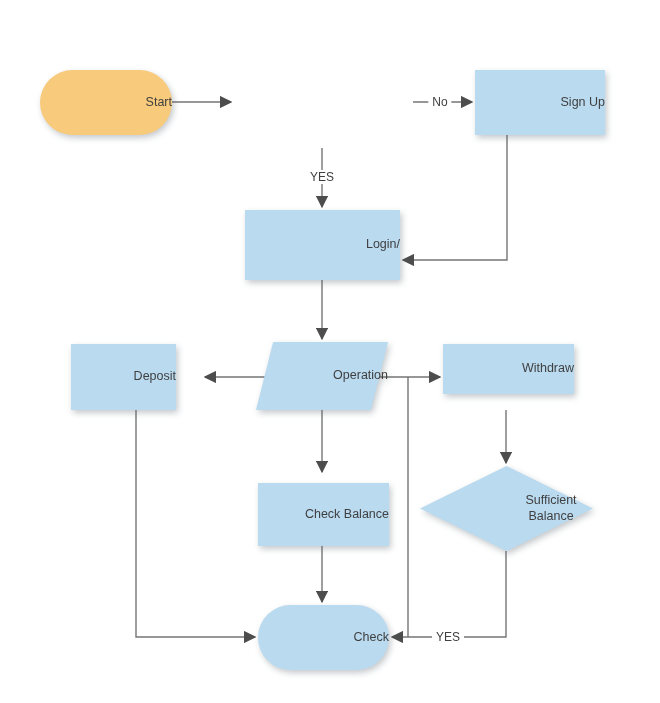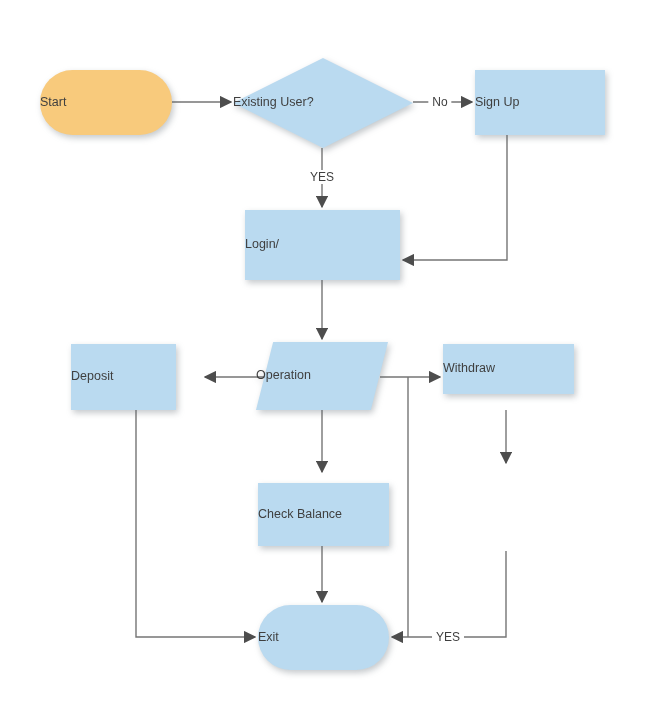--- a/index.html
+++ b/index.html
@@ -29,21 +29,21 @@
   }
   .edge {
     fill: none;
     stroke: var(--line, #757575);
     stroke-width: 1.4;
   }
   .arrow-head { fill: var(--arrow, #4D4D4D); }
 
   .node-wrap {
     position: absolute;
-    display: flex; align-items: center; justify-content: flex-start;
+    display: flex; align-items: center; justify-content: flex-end;
     filter: drop-shadow(2px 3px 3px rgba(90,100,110,0.35));
   }
   .shape { position: absolute; inset: 0; }
   .fill-blue { background: var(--node-blue); }
   .fill-orange { background: var(--node-orange); }
   .pill { border-radius: 33px; }
   .diamond { clip-path: polygon(50% 0, 100% 50%, 50% 100%, 0 50%); }
   .parallelogram { clip-path: polygon(13% 0, 100% 0, 87% 100%, 0 100%); }
   .node-label {
     position: relative; z-index: 1;
@@ -86,24 +86,20 @@
     <polyline class="edge" points="506,551 506,637 392,637" marker-end="url(#arrow)"></polyline>
     <polyline class="edge" points="322,538 322,602" marker-end="url(#arrow)"></polyline>
     <polyline class="edge" points="136,410 136,637 255,637" marker-end="url(#arrow)"></polyline>
   </svg>
 
   <div class="node-wrap" style="left:40px; top:70px; width:132px; height:65px;">
     <div class="shape pill fill-orange"></div>
     <span class="node-label">Start</span>
   </div>
 
-  <div class="node-wrap" style="left:233px; top:58px; width:180px; height:90px;">
-    <div class="shape diamond fill-blue"></div>
-    <span class="node-label">Existing User?</span>
-  </div>
 
   <div class="node-wrap" style="left:475px; top:70px; width:130px; height:65px;border-radius:6px;">
     <div class="shape fill-blue"></div>
     <span class="node-label">Sign Up</span>
   </div>
 
   <div class="node-wrap" style="left:245px; top:210px; width:155px; height:70px;">
     <div class="shape fill-blue"></div>
     <span class="node-label">Login/</span>
   </div>
@@ -121,23 +117,27 @@
   <div class="node-wrap" style="left:443px; top:344px; width:131px; height:50px;">
     <div class="shape fill-blue"></div>
     <span class="node-label">Withdraw</span>
   </div>
 
   <div class="node-wrap" style="left:258px; top:475px; width:131px; height:63px;margin-top:8px;">
     <div class="shape fill-blue"></div>
     <span class="node-label">Check Balance</span>
   </div>
 
+  <div class="node-wrap" style="left:420px; top:466px; width:173px; height:85px;">
+    <div class="shape diamond fill-blue"></div>
+    <span class="node-label narrow-label">Sufficient Balance</span>
+  </div>
 
   <div class="node-wrap" style="left:258px; top:605px; width:131px; height:65px;">
     <div class="shape pill fill-blue"></div>
-    <span class="node-label">Exit</span>
+    <span class="node-label">Check</span>
   </div>
 
   <div class="edge-label" style="left:440px; top:102px;">No</div>
   <div class="edge-label" style="left:322px; top:177px;">YES</div>
   <div class="edge-label" style="left:448px; top:637px;">YES</div>
 
 </div>
 
 </body></html>

